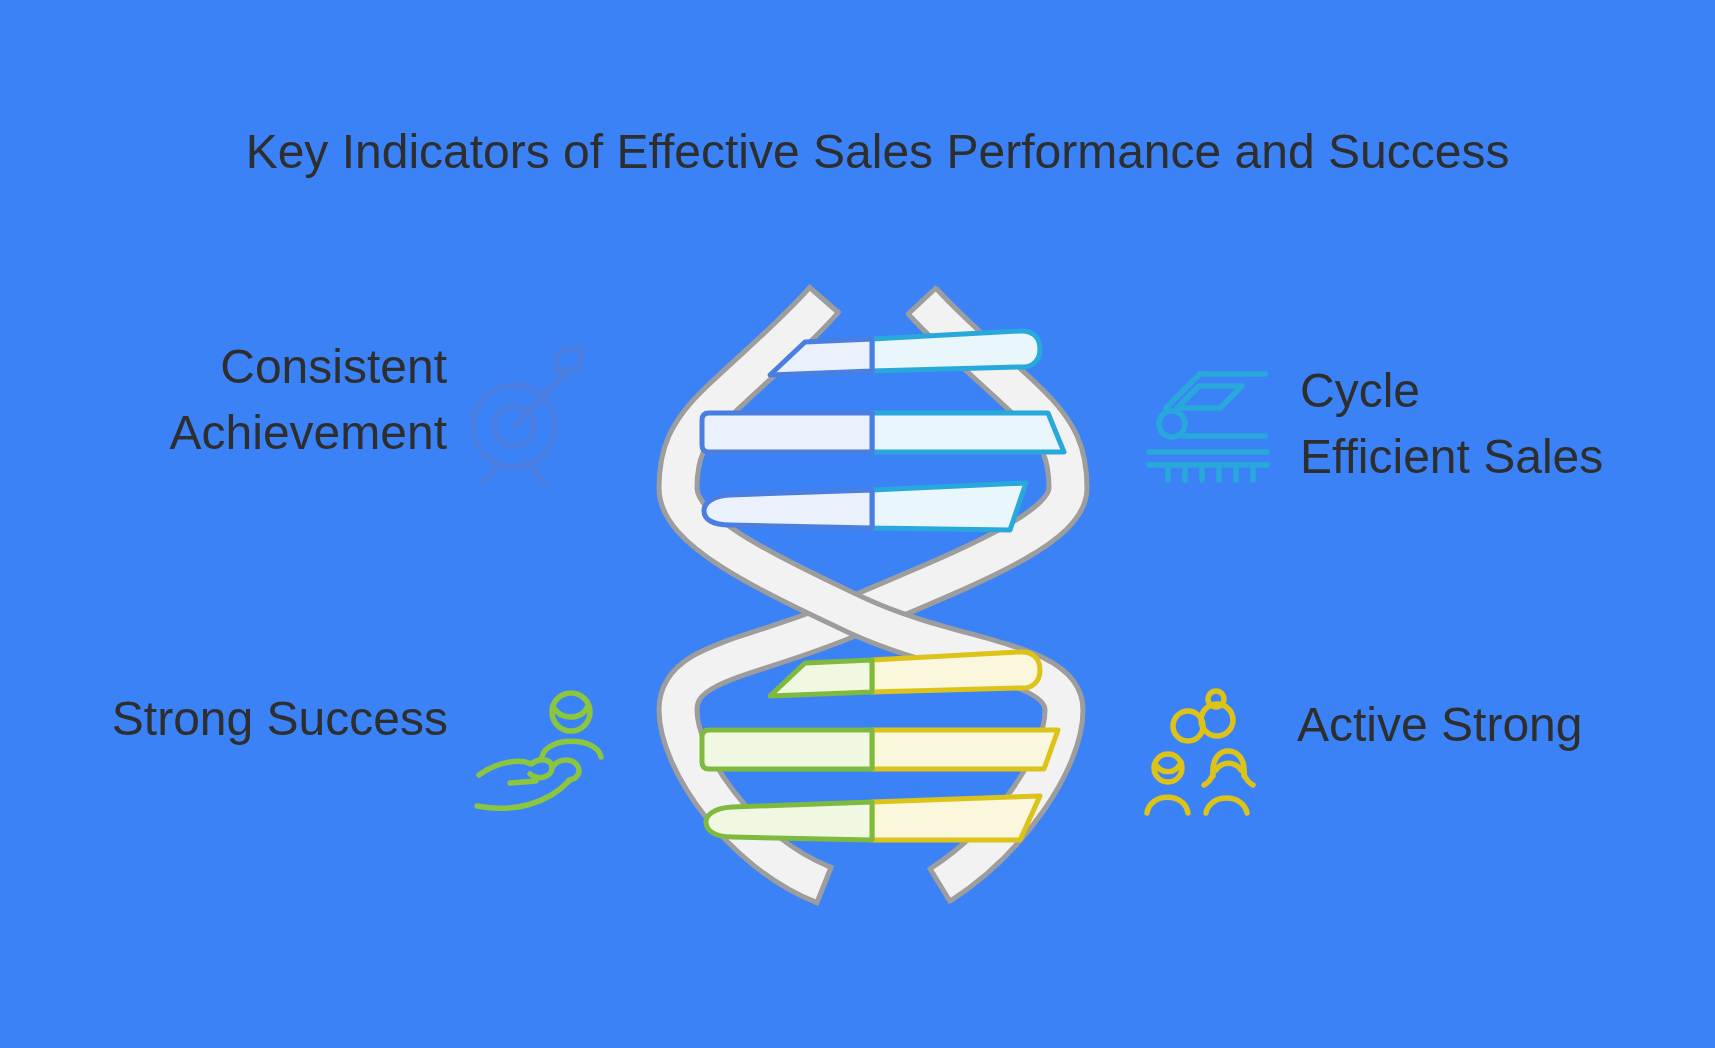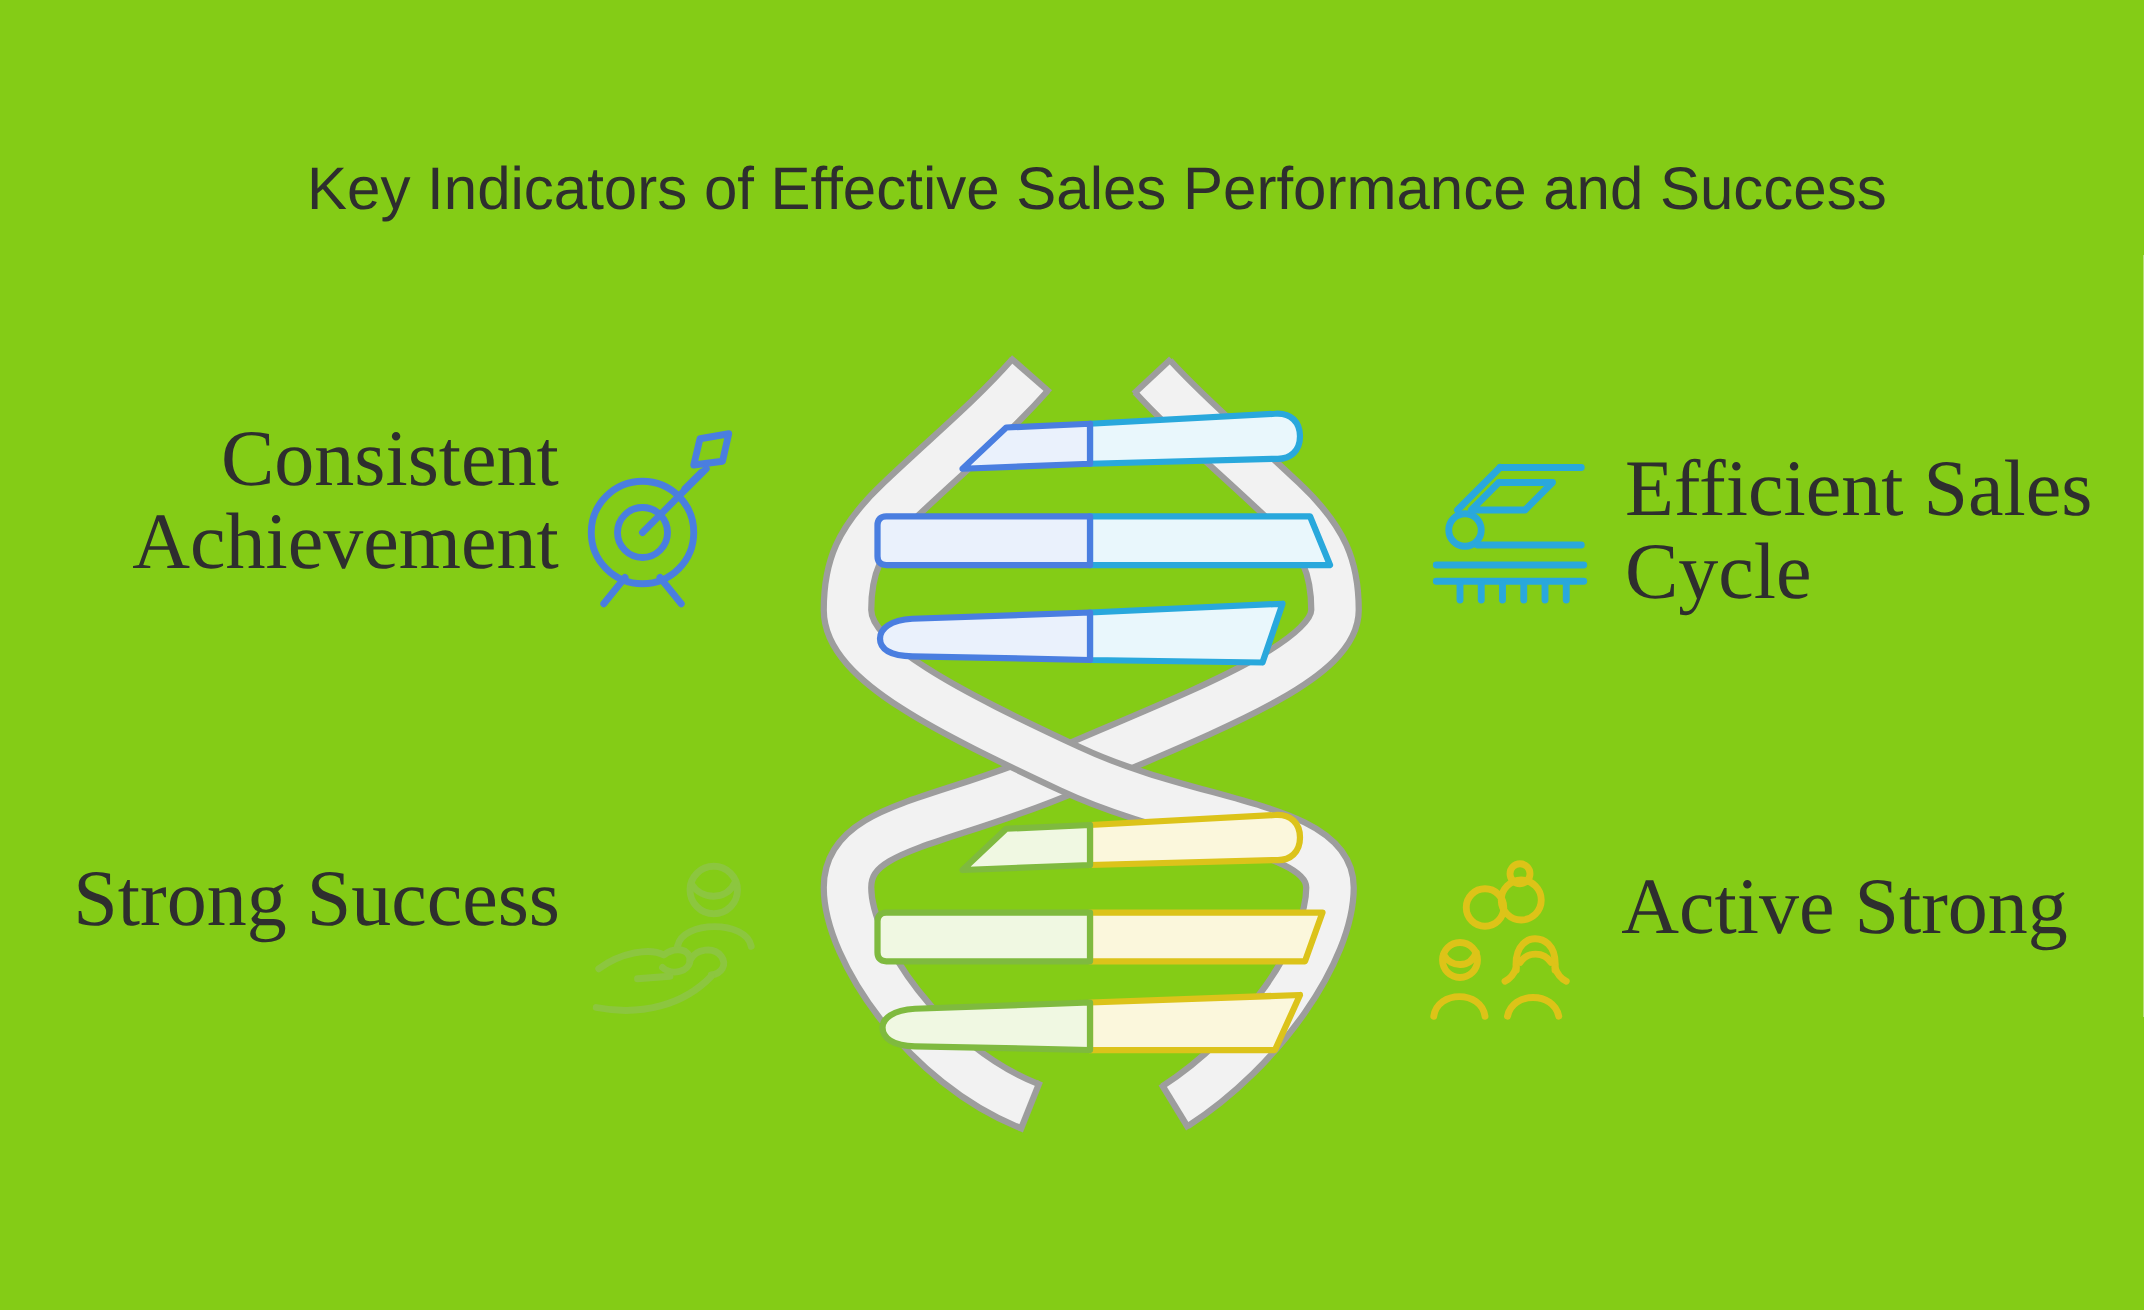--- a/index.html
+++ b/index.html
@@ -1,25 +1,25 @@
 <!DOCTYPE html>
 <html style="--c-text: #2e2e2e; --c-strand_stroke: #9d9d9d; --c-strand_fill: #f2f2f2; --c-blue: #4a7ee0; --c-blue_fill: #eaf1fc; --c-cyan: #29a8dc; --c-cyan_fill: #e9f7fc; --c-green: #7fba3f; --c-green_fill: #f0f8e2; --c-yellow: #dcc31a; --c-yellow_fill: #fbf7dc; --c-icon_blue: #4a7ee0; --c-icon_cyan: #29a8dc; --c-icon_green: #8cc63f; --c-icon_yellow: #ddc318;"><head>
 <meta charset="utf-8">
 <style>
   html,body{margin:0;padding:0;background:#ffffff;}
   .canvas{
-    position:relative;width:1715px;height:1048px;background:#84cc16;overflow:hidden;
+    position:relative;width:1715px;height:1048px;background:#3b82f6;overflow:hidden;
     font-family:"Liberation Sans", sans-serif;
   }
   .title{
     position:absolute;left:40px;top:124px;width:1675px;margin:0;
     font-size:48px;font-weight:400;line-height:56px;text-align:center;
     color:var(--c-text);
   }
-  .lbl{position:absolute;font-size:64px;font-weight:400;line-height:66px;color:var(--c-text);font-family:Liberation Serif, serif;}
+  .lbl{position:absolute;font-size:48px;font-weight:400;line-height:66px;color:var(--c-text);}
   .lbl-tl{left:47px;width:400px;top:334px;text-align:right;}
   .lbl-tr{left:1300px;width:400px;top:358px;text-align:left;}
   .lbl-bl{left:40px;width:408px;top:686px;text-align:right;}
   .lbl-br{left:1297px;width:410px;top:692px;text-align:left;}
   .abs{position:absolute;}
   
   .sg{stroke:var(--c-strand_stroke);stroke-width:43;fill:none;}
   .sf{stroke:var(--c-strand_fill);stroke-width:33;fill:none;}
   .cap{stroke:var(--c-strand_stroke);stroke-width:5;stroke-linecap:butt;}
   
@@ -40,22 +40,22 @@
 <div class="canvas">
 
   <h1 class="title">Key Indicators of Effective Sales Performance and Success</h1>
 
   <div class="lbl lbl-tl">
     <div>Consistent</div>
     <div>Achievement</div>
   </div>
 
   <div class="lbl lbl-tr">
+    <div>Cycle</div>
     <div>Efficient Sales</div>
-    <div>Cycle</div>
   </div>
 
   <div class="lbl lbl-bl">
     <div>Strong Success</div>
   </div>
 
   <div class="lbl lbl-br">
     <div>Active Strong</div>
   </div>
 

